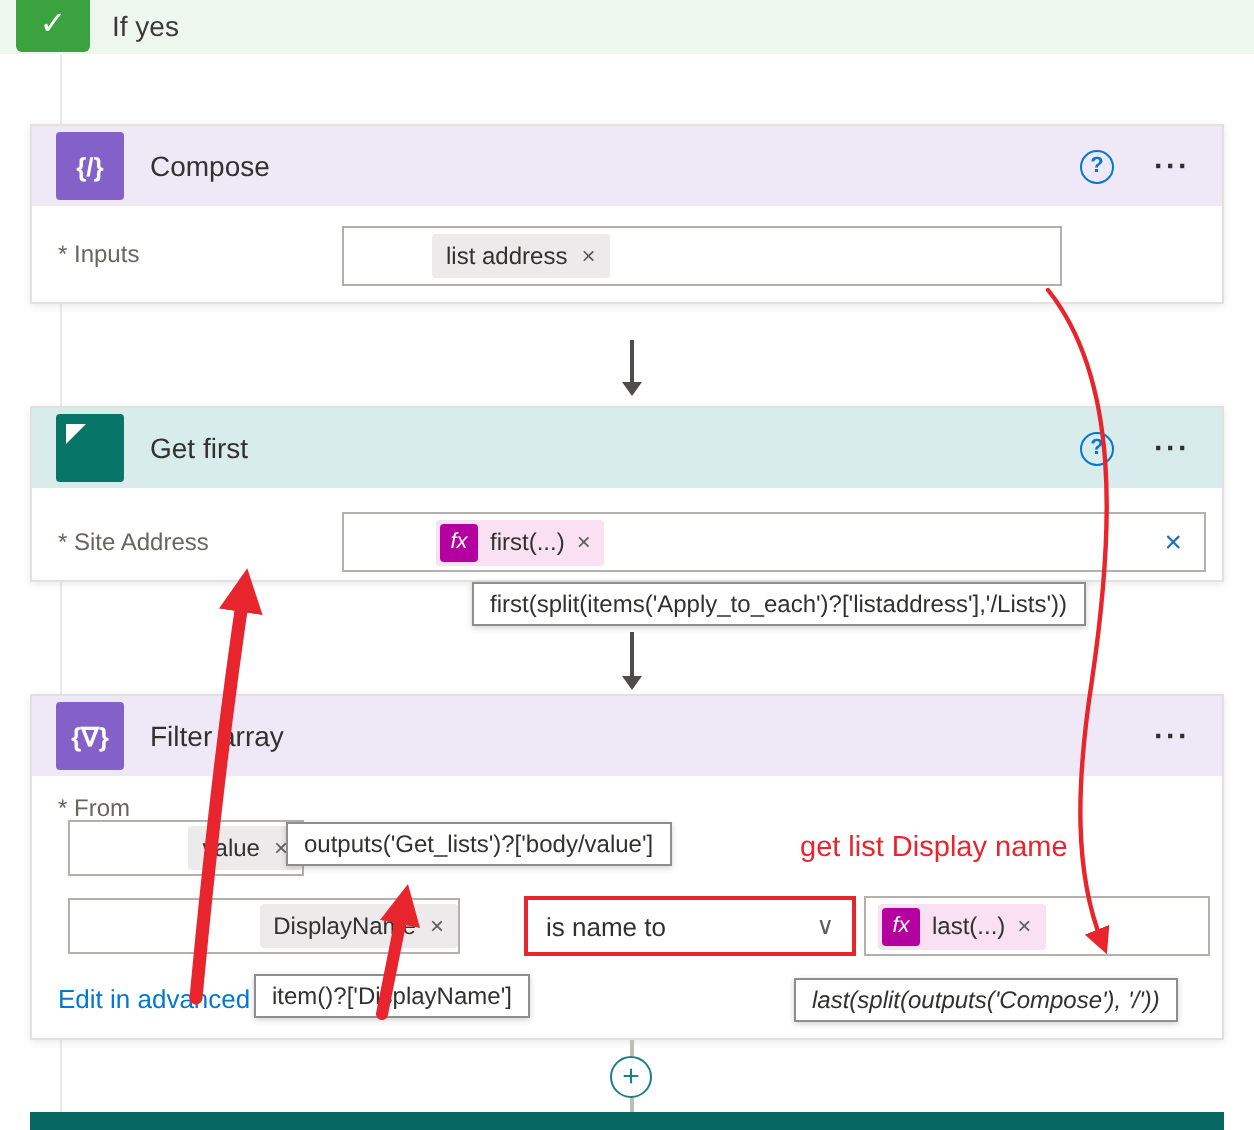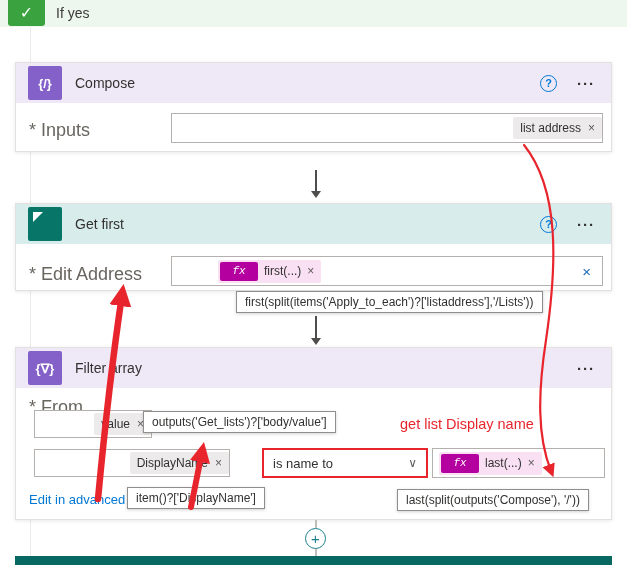--- a/index.html
+++ b/index.html
@@ -20,30 +20,30 @@
     color:#fff;font-size:13px;font-weight:bold;flex:0 0 auto;position:relative}
   .icon-purple{background:var(--purple,#8460c9)}
   .icon-teal{background:var(--teal-dark,#077568)}
   .sp-fold{position:absolute;left:5px;top:5px;width:0;height:0;border-top:10px solid #fff;border-right:10px solid transparent}
   .card-title{margin-left:13px;font-size:14px;color:#323130}
   .help-icon{margin-left:auto;width:17px;height:17px;border:1px solid var(--link-blue,#0078d4);border-radius:50%;
     color:var(--link-blue,#0078d4);font-size:11px;font-weight:bold;display:flex;align-items:center;justify-content:center;cursor:pointer}
   .menu-icon{margin:0 16px 0 20px;color:#323130;font-size:15px;font-weight:bold;letter-spacing:1px;cursor:pointer}
   .menu-icon.solo{margin-left:auto}
 
-  .field-label{position:absolute;left:13px;font-size:18px;color:#69655f}
+  .field-label{position:absolute;left:13px;font-size:12px;color:#69655f}
   .input-box{position:absolute;height:30px;border:1px solid var(--border-gray,#b3b0ad);background:#fff;display:flex;align-items:center}
   .input-box.center{justify-content:flex-end}
   .token{display:inline-flex;align-items:center;gap:7px;background:#eceaea;border-radius:2px;padding:4px 7px;
     font-size:12px;color:#323130;white-space:nowrap;cursor:pointer}
   .token-x{color:#5f5d5b;font-size:12px;line-height:1}
   .fx-token{display:inline-flex;align-items:center;gap:6px;background:var(--pink-light,#f9e0f3);border-radius:2px;
     padding:2px 7px 2px 2px;font-size:12px;color:#323130;white-space:nowrap;cursor:pointer}
-  .fx-badge{width:38px;height:19px;background:var(--magenta,#b4009e);color:#fff;border-radius:2px;display:flex;
-    align-items:center;justify-content:center;font-style:italic;font-size:11px;font-family:Liberation Mono, monospace}
+  .fx-badge{width:19px;height:19px;background:var(--magenta,#b4009e);color:#fff;border-radius:2px;display:flex;
+    align-items:center;justify-content:center;font-style:italic;font-size:11px;font-family:Liberation Sans, sans-serif}
   .clear-x{position:absolute;right:11px;color:#1f6cba;font-size:15px;cursor:pointer}
 
   .tooltip{position:absolute;background:#fff;border:1px solid #908e8c;padding:3px 8px;font-size:12px;color:#323130;
     white-space:nowrap;box-shadow:0 1px 3px rgba(0,0,0,.18);z-index:6}
 
   .flow-arrow{position:absolute;width:2px;background:#4f4d4b}
   .flow-arrow::after{content:"";position:absolute;bottom:-7px;left:-4px;border-left:5px solid transparent;
     border-right:5px solid transparent;border-top:7px solid #4f4d4b}
 
   .dropdown{position:absolute;height:30px;border:2px solid var(--annotation-red,#e8252d);background:#fff;display:flex;
@@ -76,40 +76,40 @@
   <div class="card" style="top:62px;height:90px;">
     <div class="card-header hdr-purple">
       <div class="icon-box icon-purple">
         <span>{/}</span>
       </div>
       <span class="card-title">Compose</span>
       <span class="help-icon">?</span>
       <span class="menu-icon">···</span>
     </div>
     <div class="field-label" style="top:57px">* Inputs</div>
-    <div class="input-box" style="left:155px;top:50px;width:432px;justify-content:flex-end;">
+    <div class="input-box" style="left:155px;top:50px;width:360px;">
       <span class="token" style="margin-left:44px">
         <span>list address</span>
         <span class="token-x">×</span>
       </span>
     </div>
   </div>
 
   <div class="flow-arrow" style="left:315px;top:170px;height:21px;"></div>
 
   <div class="card" style="top:203px;height:88px;">
     <div class="card-header hdr-teal">
       <div class="icon-box icon-teal">
         <span class="sp-fold"></span>
       </div>
       <span class="card-title">Get first</span>
       <span class="help-icon">?</span>
       <span class="menu-icon">···</span>
     </div>
-    <div class="field-label" style="top:60px">* Edit Address</div>
+    <div class="field-label" style="top:60px">* Site Address</div>
     <div class="input-box" style="left:155px;top:52px;width:432px;">
       <span class="fx-token" style="margin-left:46px">
         <span class="fx-badge">fx</span>
         <span>first(...)</span>
         <span class="token-x">×</span>
       </span>
       <span class="clear-x">×</span>
     </div>
   </div>
   <div class="tooltip" style="left:236px;top:291px;">first(split(items('Apply_to_each')?['listaddress'],'/Lists'))</div>
@@ -147,21 +147,21 @@
         <span>last(...)</span>
         <span class="token-x">×</span>
       </span>
     </div>
     <a class="link" style="left:13px;top:144px;">Edit in advanced</a>
   </div>
 
   <div class="tooltip" style="left:143px;top:411px;">outputs('Get_lists')?['body/value']</div>
   <div class="red-note" style="left:400px;top:416px;">get list Display name</div>
   <div class="tooltip" style="left:127px;top:487px;">item()?['DisplayName']</div>
-  <div class="tooltip" style="left:397px;top:489px;">last(split(outputs('Compose'), '/'))</div>
+  <div class="tooltip" style="left:397px;top:489px;font-style:italic;">last(split(outputs('Compose'), '/'))</div>
 
   <div class="plus-line" style="left:315px;top:520px;height:8px;"></div>
   <div class="plus-circle" style="left:305px;top:528px;">
     <span>+</span>
   </div>
   <div class="plus-line" style="left:315px;top:549px;height:7px;"></div>
   <div class="next-strip"></div>
 
   <svg class="overlay" width="627" height="565" viewBox="0 0 627 565">
     <defs>

